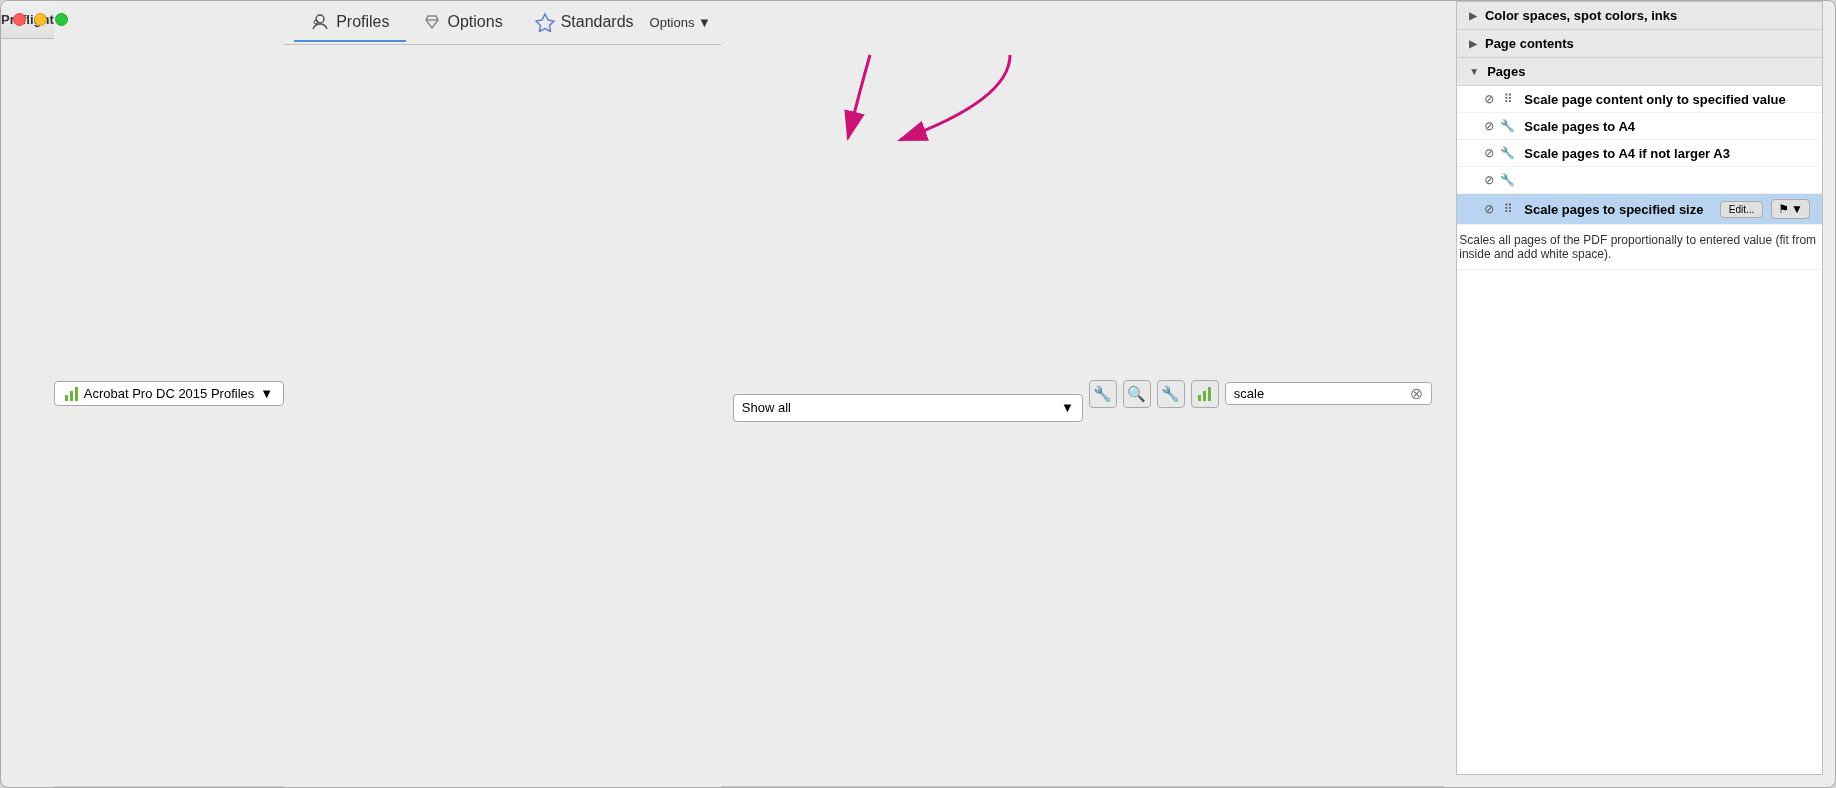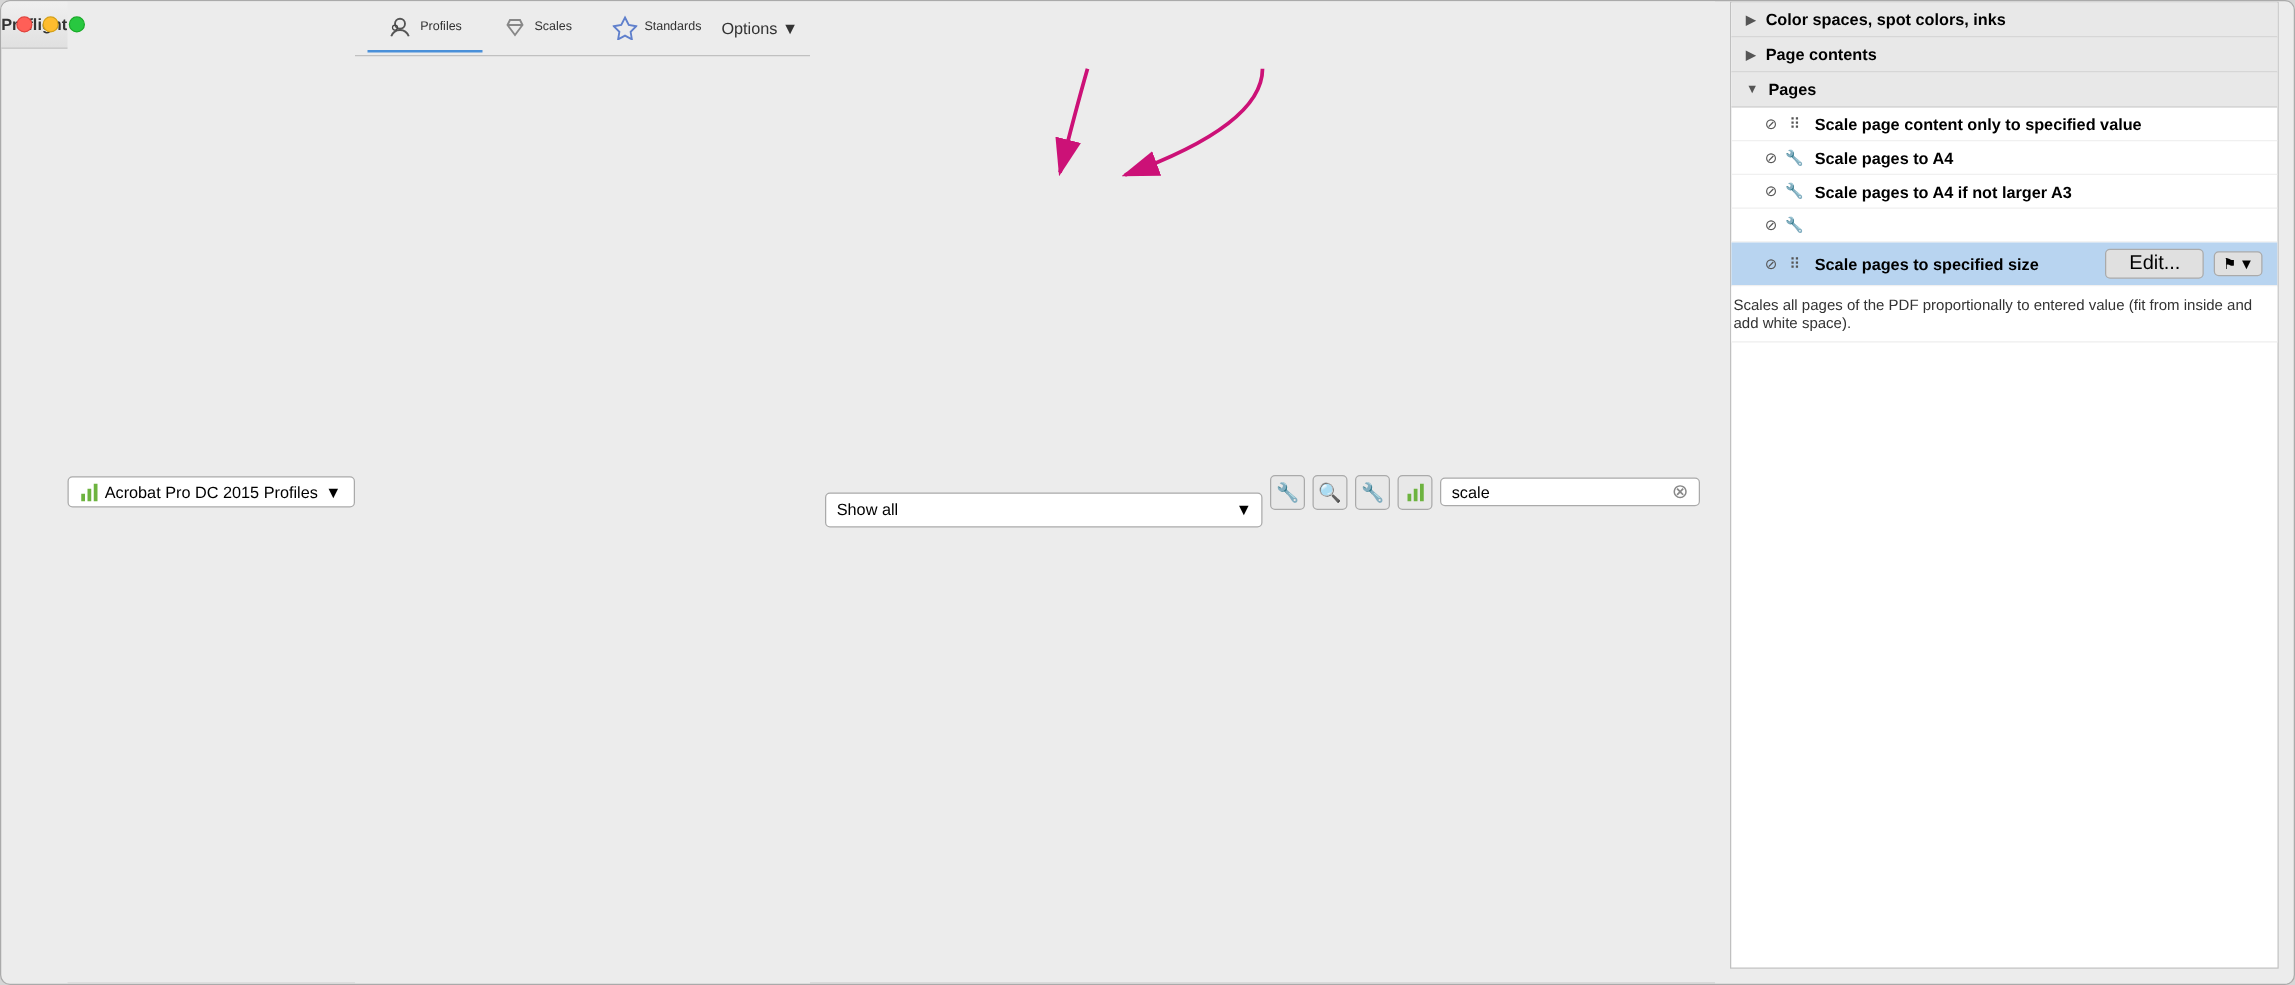--- a/index.html
+++ b/index.html
@@ -103,21 +103,21 @@
       flex-shrink: 0;
       height: 44px;
     }
     .tab {
       display: flex;
       align-items: center;
       gap: 6px;
       padding: 8px 16px;
       cursor: pointer;
       border-bottom: 2px solid transparent;
-      font-size: 10px;
+      font-size: 16px;
       color: #333;
     }
     .tab.active {
       border-bottom: 2px solid #4a90d9;
       font-weight: 500;
     }
     .tab-icon {
       width: 20px;
       height: 20px;
       display: flex;
@@ -246,22 +246,22 @@
       font-size: 12px;
       color: #555;
     }
 
     .item-label { flex: 1; font-weight: bold; }
 
     .edit-btn {
       background: #e0e0e0;
       border: 1px solid #aaa;
       border-radius: 4px;
-      padding: 2px 18px;
-      font-size: 16px;
+      padding: 2px 8px;
+      font-size: 10px;
       cursor: pointer;
     }
     .flag-btn {
       background: #e0e0e0;
       border: 1px solid #aaa;
       border-radius: 4px;
       padding: 2px 6px;
       font-size: 12px;
       cursor: pointer;
       display: flex;
@@ -321,21 +321,21 @@
         <span>Profiles</span>
       </div>
 
       <div class="tab">
         <div class="tab-icon">
           <svg width="20" height="20" viewBox="0 0 20 20">
             <path d="M6 4 L14 4 L16 8 L10 16 L4 8 Z" fill="none" stroke="#888" stroke-width="1.5"></path>
             <line x1="4" y1="8" x2="16" y2="8" stroke="#888" stroke-width="1.5"></line>
           </svg>
         </div>
-        <span>Scales</span>
+        <span>Options</span>
       </div>
 
       <div class="tab">
         <div class="tab-icon">
           <svg width="20" height="20" viewBox="0 0 20 20">
             <polygon points="10,2 13,8 19,9 14.5,13.5 15.5,19.5 10,16.5 4.5,19.5 5.5,13.5 1,9 7,8" fill="none" stroke="#6080cc" stroke-width="1.5"></polygon>
           </svg>
         </div>
         <span>Standards</span>
       </div>

